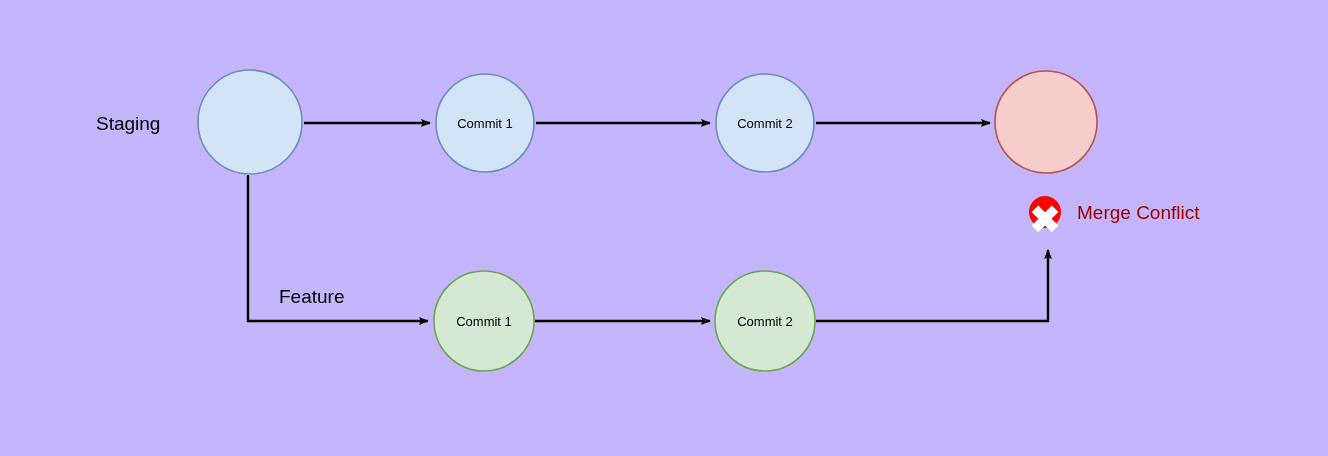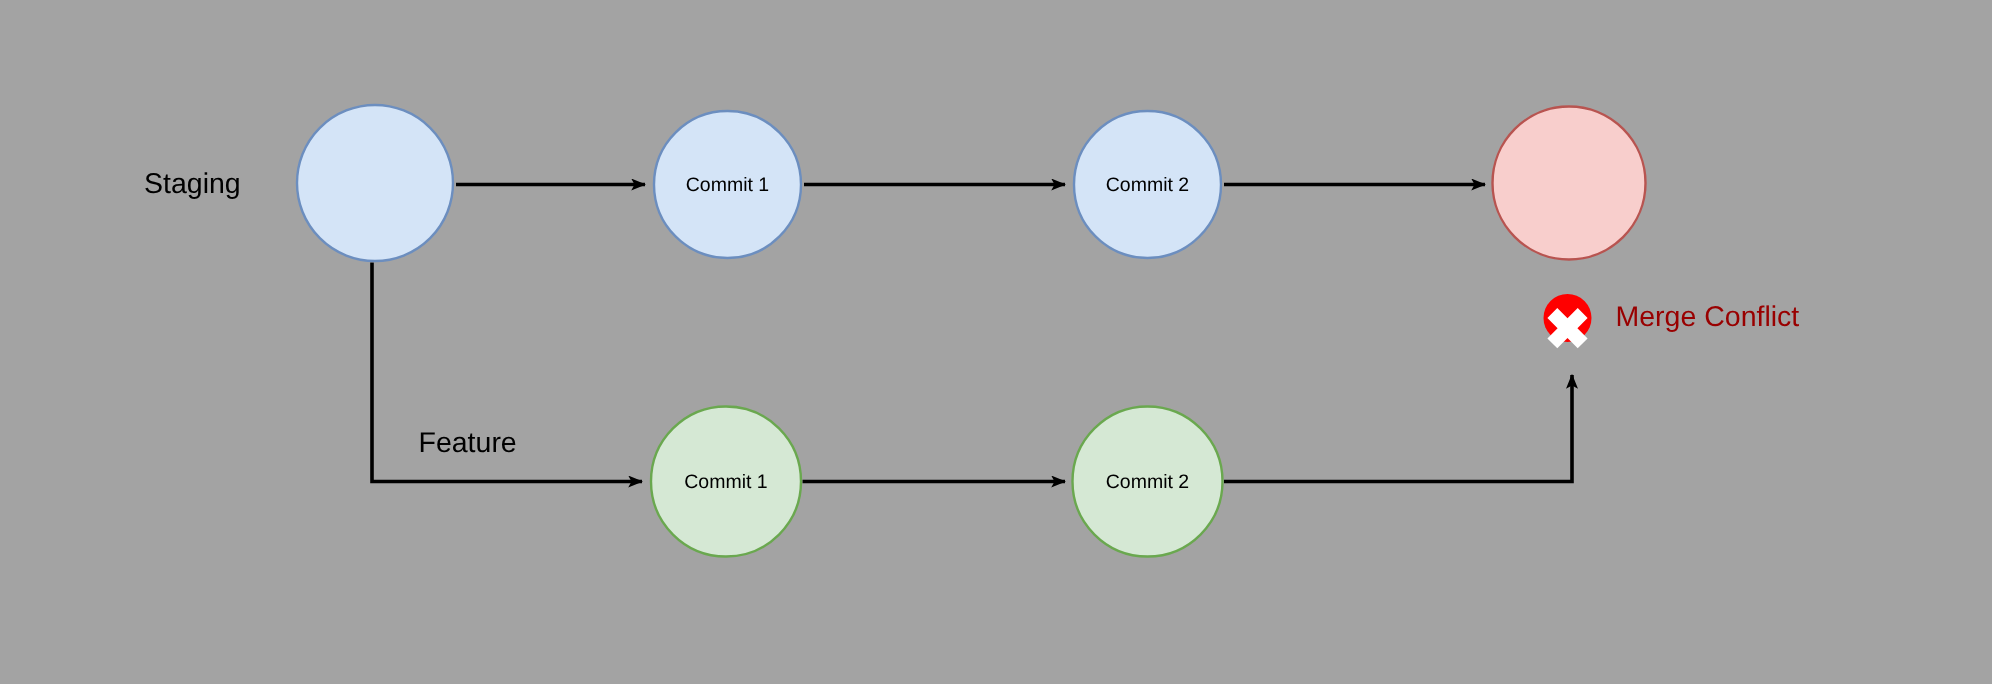--- a/index.html
+++ b/index.html
@@ -8,21 +8,21 @@
     padding: 0;
     background: #ffffff;
   }
   body {
     font-family: "Liberation Sans", sans-serif;
   }
   #canvas {
     position: relative;
     width: 1328px;
     height: 456px;
-    background: #a3a3a3;
+    background: #c4b5fd;
     overflow: hidden;
     text-align: right;
   }
   #diagram-svg {
     position: absolute;
     left: 0;
     top: 0;
     width: 1328px;
     height: 456px;
   }

